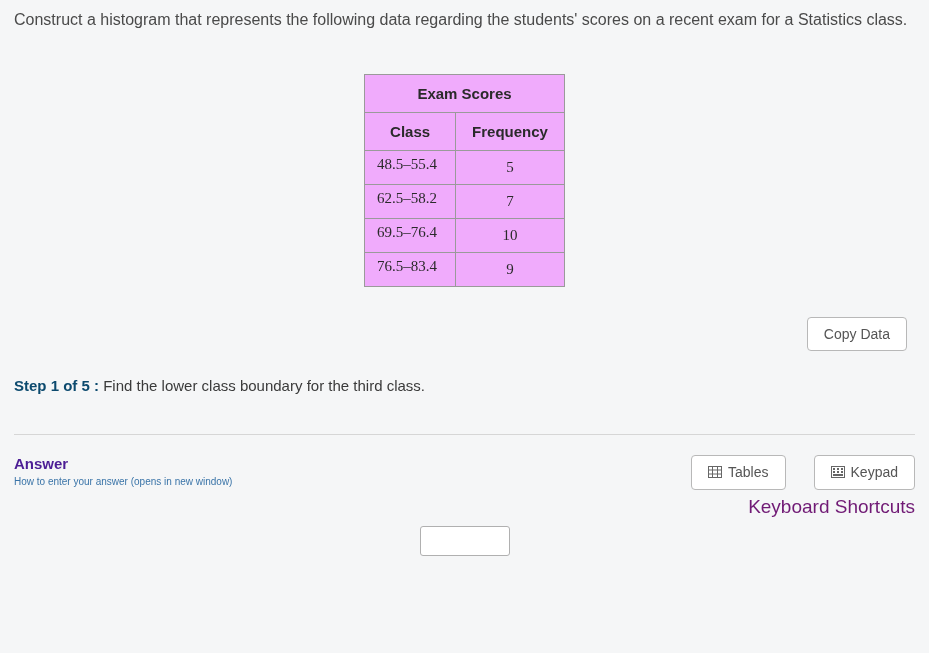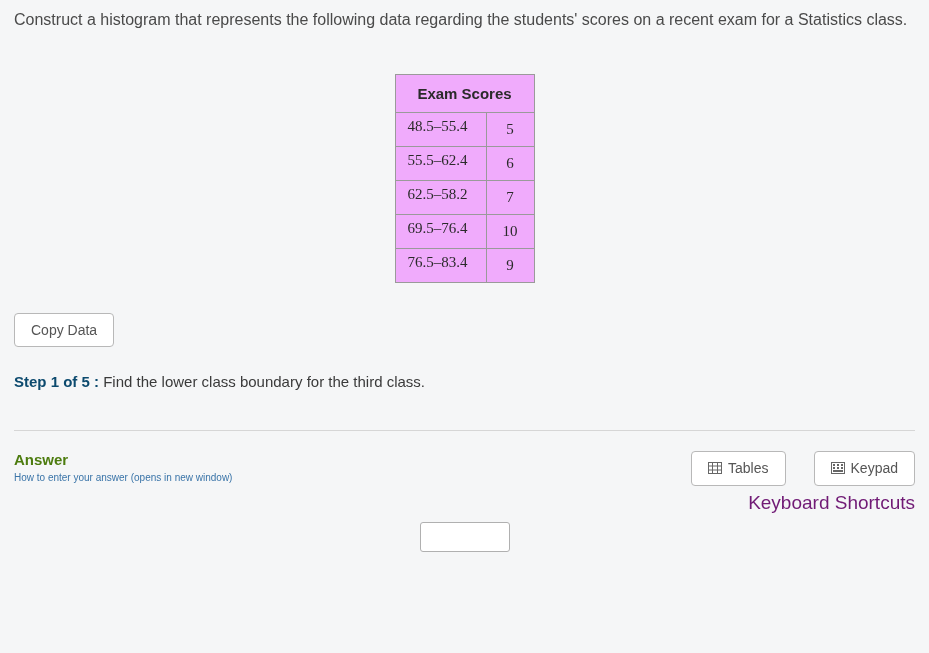--- a/index.html
+++ b/index.html
@@ -51,20 +51,21 @@
       font-weight: bold;
       font-family: -apple-system, BlinkMacSystemFont, "Segoe UI", Arial, sans-serif;
       padding: 10px 16px;
     }
     table.data-table td.class-cell {
       text-align: left;
       padding: 2px 18px 8px 12px;
     }
     .copy-row {
       display: flex;
+      justify-content: flex-end;
       padding-right: 8px;
       margin-bottom: 26px;
     }
     .btn {
       background: #ffffff;
       border: 1px solid #b8b8b8;
       border-radius: 4px;
       padding: 8px 16px;
       font-size: 14px;
       color: #555;
@@ -90,21 +91,21 @@
       align-items: flex-start;
       margin-bottom: 8px;
     }
     .answer-left {
       display: flex;
       flex-direction: column;
       gap: 4px;
     }
     .answer-label {
       font-weight: 600;
-      color: #4d7c0f;
+      color: #4c1d95;
       font-size: 15px;
     }
     .answer-help {
       color: #3a74a8;
       font-size: 10px;
       cursor: pointer;
     }
     .answer-right {
       display: flex;
       flex-direction: column;
@@ -146,27 +147,27 @@
 <body>
 
 <div class="question-prompt">Construct a histogram that represents the following data regarding the students' scores on a recent exam for a Statistics class.</div>
 
 <div class="table-wrapper">
   <table class="data-table">
     <tbody>
         <tr class="title-row">
       <th colspan="2">Exam Scores</th>
     </tr>
+    <tr class="header-row">
+      <th>Class</th>
+      <th>Frequency</th>
+    </tr>
     <tr>
       <td class="class-cell">48.5–55.4</td>
       <td>5</td>
-    </tr>
-    <tr>
-      <td class="class-cell">55.5–62.4</td>
-      <td>6</td>
     </tr>
     <tr>
       <td class="class-cell">62.5–58.2</td>
       <td>7</td>
     </tr>
     <tr>
       <td class="class-cell">69.5–76.4</td>
       <td>10</td>
     </tr>
     <tr>

